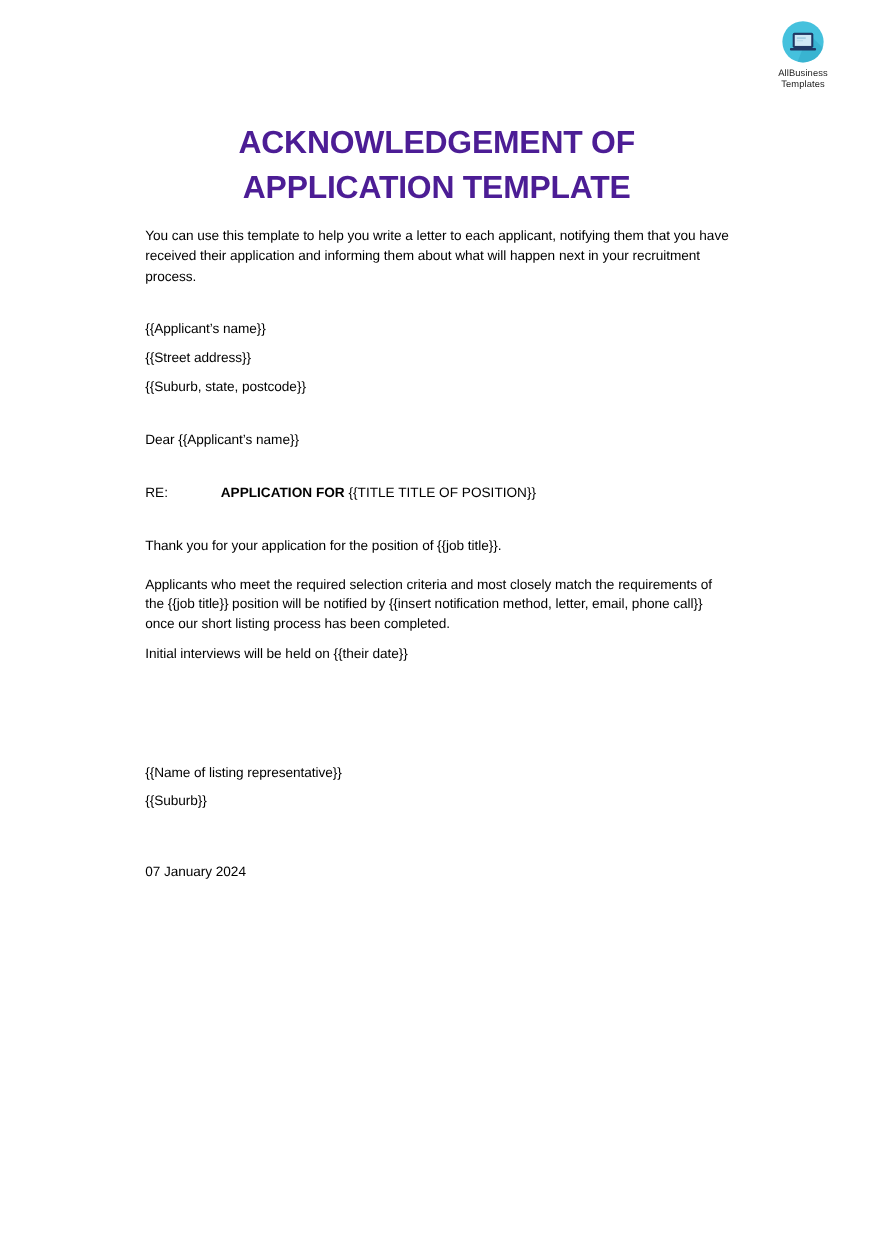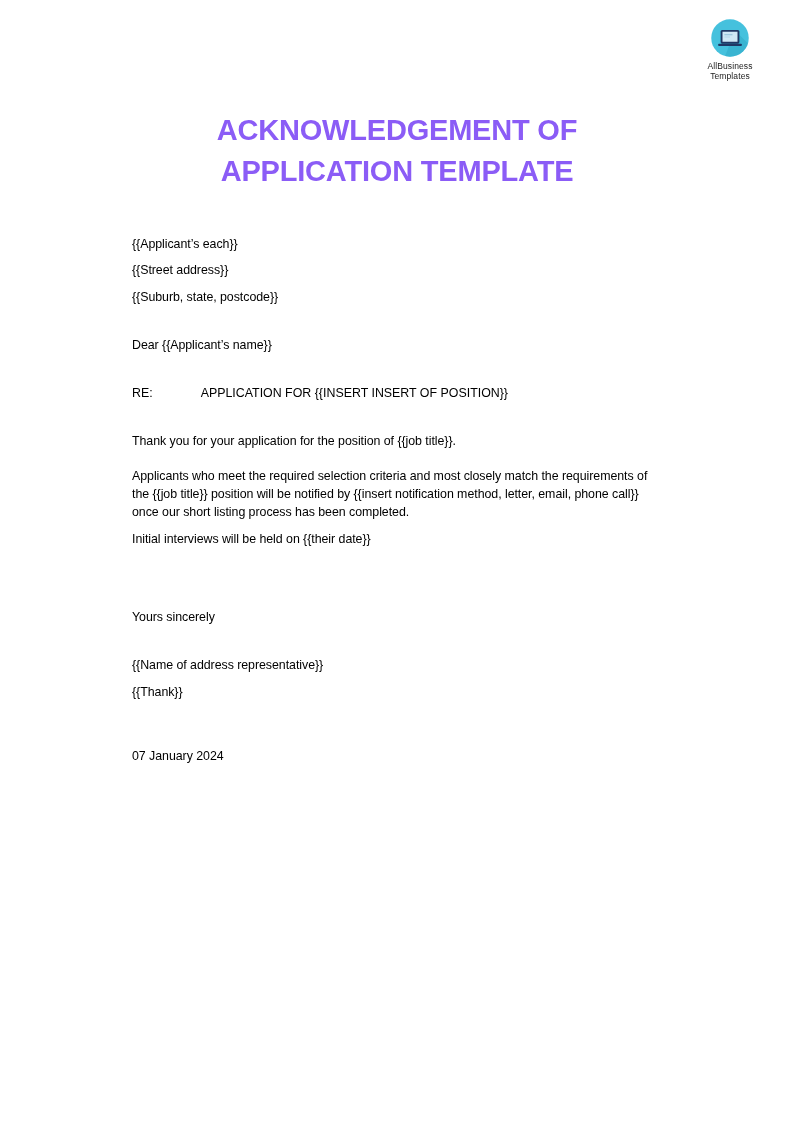--- a/index.html
+++ b/index.html
@@ -47,21 +47,21 @@
     position: absolute;
     top: 110px;
     left: 132px;
     width: 530px;
     text-align: center;
     font-family: "Liberation Sans", sans-serif;
     font-weight: bold;
     font-size: 29px;
     line-height: 41px;
     letter-spacing: -0.2px;
-    color: #8b5cf6;
+    color: #4c1d95;
   }
   .doc-title .tline { display: block; }
 
   
   .body-col {
     position: absolute;
     top: 205px;
     left: 132px;
     width: 532px;
   }
@@ -79,21 +79,21 @@
 
   .re-line {
     margin: 0;
     font-family: "Liberation Sans", sans-serif;
     font-size: 12.4px;
     line-height: 18.3px;
     white-space: pre;
   }
   .re-label { font-weight: normal; }
   .re-tab { display: inline-block; width: 48px; }
-  .re-subject { font-weight: normal; }
+  .re-subject { font-weight: bold; }
   .re-position { font-weight: normal; }
 </style>
 </head>
 <body>
 
 <div class="page">
 
   <div class="brand">
     <svg class="brand-mark" viewBox="0 0 64 64">
       <defs>
@@ -115,57 +115,57 @@
     <div class="brand-text">Templates</div>
   </div>
 
   <div class="doc-title">
     <span class="tline">ACKNOWLEDGEMENT OF</span>
     <span class="tline">APPLICATION TEMPLATE</span>
   </div>
 
   <div class="body-col">
 
+    <p class="para">You can use this template to help you write a letter to each applicant, notifying them that you have received their application and informing them about what will happen next in your recruitment process.</p>
 
     <div class="gap-lg"></div>
 
-    <p class="para">{{Applicant’s each}}</p>
+    <p class="para">{{Applicant’s name}}</p>
     <div class="gap-sm"></div>
     <p class="para">{{Street address}}</p>
     <div class="gap-sm"></div>
     <p class="para">{{Suburb, state, postcode}}</p>
 
     <div class="gap-lg"></div>
 
     <p class="para">Dear {{Applicant’s name}}</p>
 
     <div class="gap-lg"></div>
 
-    <p class="re-line"><span class="re-label">RE:</span><span class="re-tab"></span><span class="re-subject">APPLICATION FOR</span> <span class="re-position">{{INSERT INSERT OF POSITION}}</span></p>
+    <p class="re-line"><span class="re-label">RE:</span><span class="re-tab"></span><span class="re-subject">APPLICATION FOR</span> <span class="re-position">{{TITLE TITLE OF POSITION}}</span></p>
 
     <div class="gap-lg"></div>
 
     <p class="para">Thank you for your application for the position of {{job title}}.</p>
     <div class="gap-sm"></div>
     <div class="gap-sm"></div>
     <p class="para">Applicants who meet the required selection criteria and most closely match the requirements of the {{job title}} position will be notified by {{insert notification method, letter, email, phone call}} once our short listing process has been completed.</p>
     <div class="gap-sm"></div>
     <p class="para">Initial interviews will be held on {{their date}}</p>
 
     <div class="gap-lg"></div>
 
 
     <div class="gap-lg"></div>
 
-    <p class="para">Yours sincerely</p>
 
     <div class="gap-lg"></div>
 
-    <p class="para">{{Name of address representative}}</p>
+    <p class="para">{{Name of listing representative}}</p>
     <div class="gap-sm"></div>
-    <p class="para">{{Thank}}</p>
+    <p class="para">{{Suburb}}</p>
 
     <div class="gap-date"></div>
 
     <p class="para">07 January 2024</p>
 
   </div>
 </div>
 
 </body></html>

